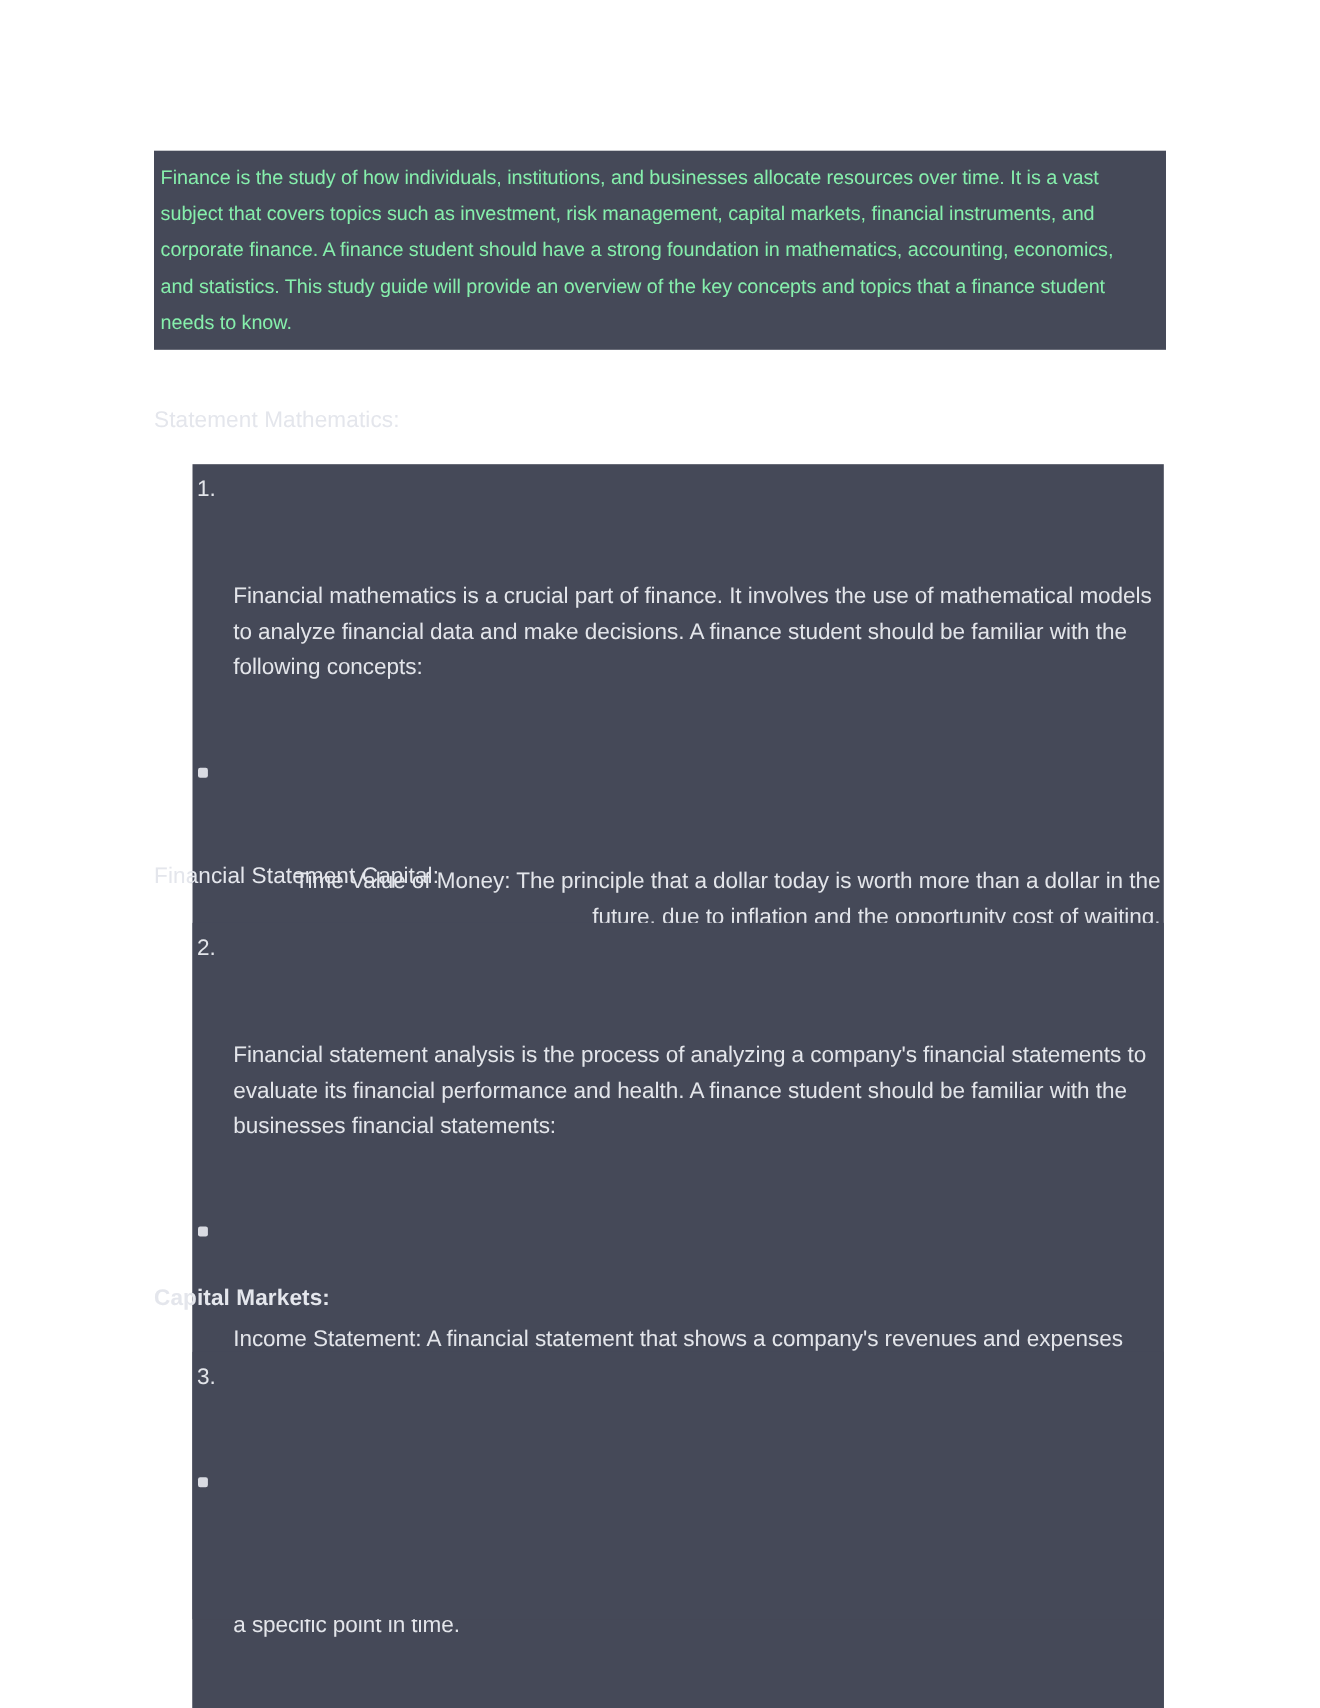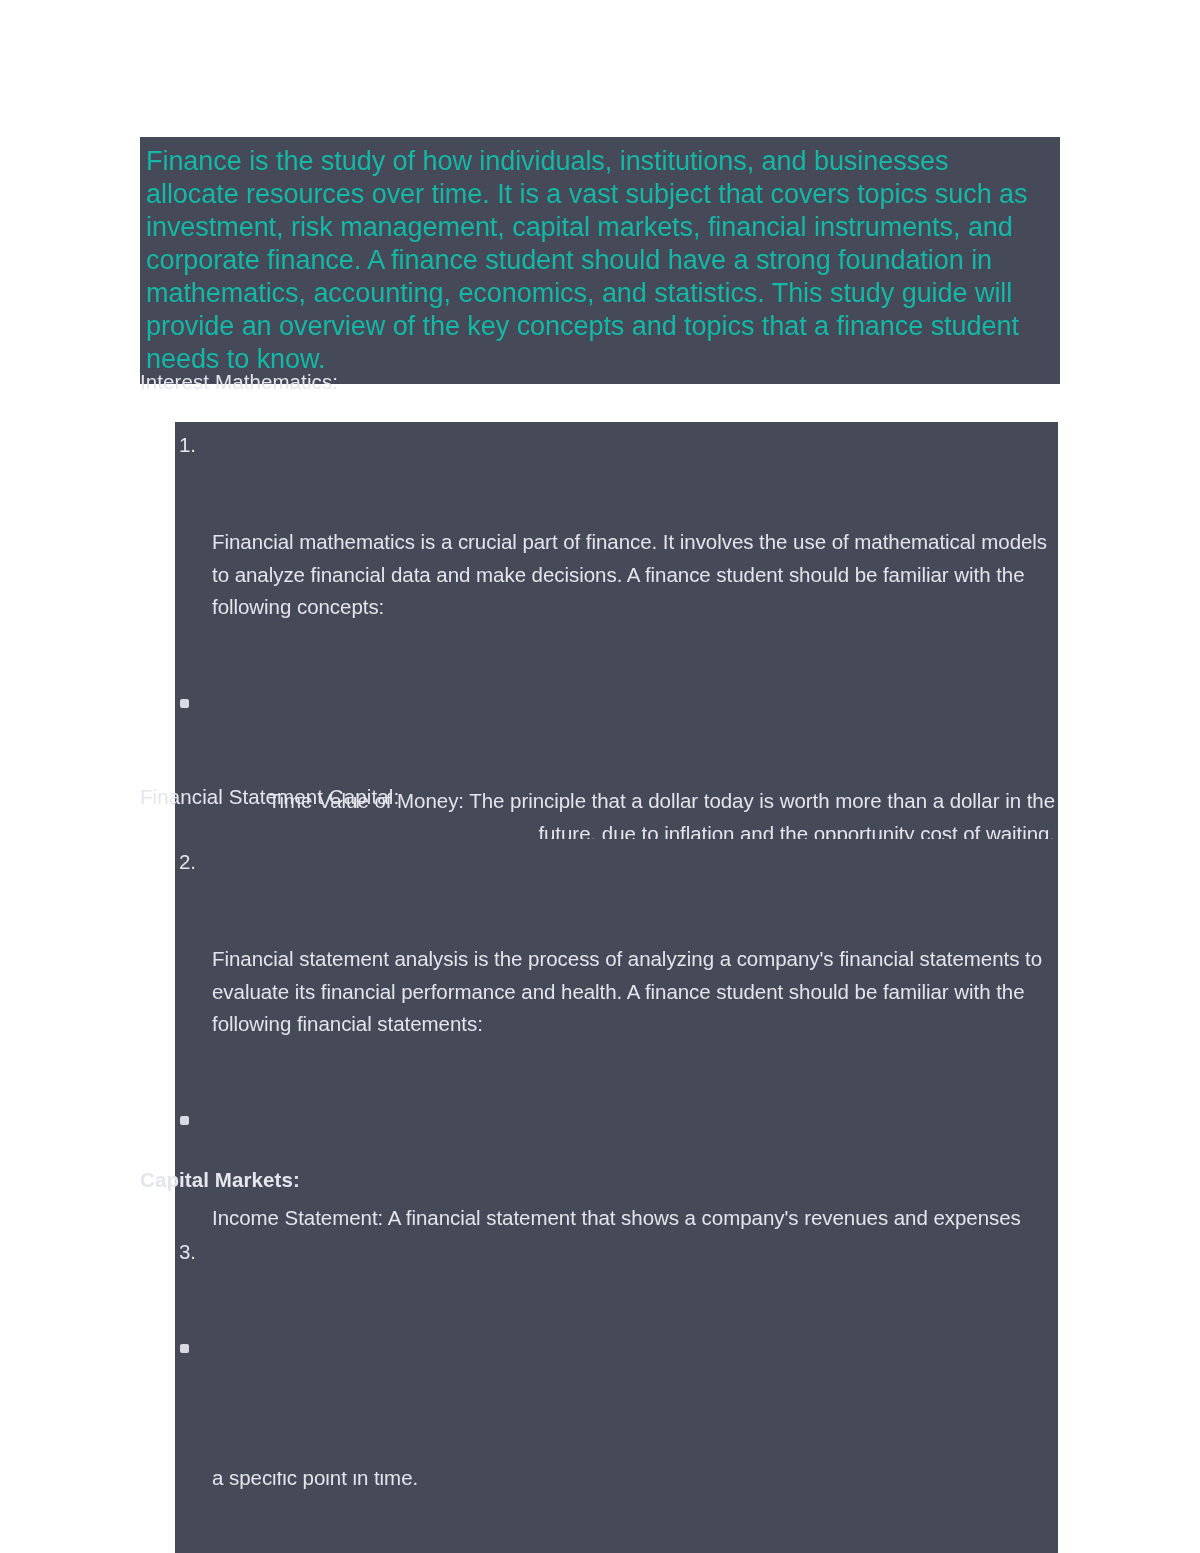--- a/index.html
+++ b/index.html
@@ -29,23 +29,23 @@
     position: absolute;
     left: 140px;
     top: 137px;
     width: 920px;
     background: #454958;
     box-sizing: border-box;
     padding: 8px 0 8px 0;
     overflow: hidden;
   }
   .intro-text {
-    font-size: 27px;
+    font-size: 18px;
     line-height: 33px;
-    color: #14b8a6;
+    color: #86efac;
     margin: 0;
     padding: 0 14px 0 6px;
     white-space: pre-wrap;
     letter-spacing: -0.05px;
   }
 
   
   .section-heading {
     position: absolute;
     left: 140px;
@@ -119,21 +119,21 @@
 </style>
 </head>
 <body>
 
 <div class="page">
 
   <div class="intro-block">
     <p class="intro-text">Finance is the study of how individuals, institutions, and businesses allocate resources over time. It is a vast subject that covers topics such as investment, risk management, capital markets, financial instruments, and corporate finance. A finance student should have a strong foundation in mathematics, accounting, economics, and statistics. This study guide will provide an overview of the key concepts and topics that a finance student needs to know.</p>
   </div>
 
-  <div class="section-heading" id="heading-0">Interest Mathematics:</div>
+  <div class="section-heading" id="heading-0">Statement Mathematics:</div>
   <div class="list-block" id="block-0">
     <div class="li">
       <span class="marker">1.</span>
       <span class="txt">Financial mathematics is a crucial part of finance. It involves the use of mathematical models to analyze financial data and make decisions. A finance student should be familiar with the following concepts:</span>
     </div>
     <div class="li bullet clip-line">
       <span class="marker"><span class="dot"></span></span>
       <span class="txt">Time Value of Money: The principle that a dollar today is worth more than a dollar in the future, due to inflation and the opportunity cost of waiting.</span>
     </div>
     <div class="li bullet">
@@ -152,21 +152,21 @@
       <span class="marker"><span class="dot"></span></span>
       
     </div>
 
   </div>
 
   <div class="section-heading" id="heading-1">Financial Statement Capital:</div>
   <div class="list-block" id="block-1">
     <div class="li">
       <span class="marker">2.</span>
-      <span class="txt">Financial statement analysis is the process of analyzing a company's financial statements to evaluate its financial performance and health. A finance student should be familiar with the following financial statements:</span>
+      <span class="txt">Financial statement analysis is the process of analyzing a company's financial statements to evaluate its financial performance and health. A finance student should be familiar with the businesses financial statements:</span>
     </div>
     <div class="li bullet">
       <span class="marker"><span class="dot"></span></span>
       <span class="txt">Income Statement: A financial statement that shows a company's revenues and expenses over a period of time, resulting in net income or net loss.</span>
     </div>
     <div class="li bullet">
       <span class="marker"><span class="dot"></span></span>
       <span class="txt">Balance Sheet: A financial statement that shows a company's assets, liabilities, and equity at a specific point in time.</span>
     </div>
 

